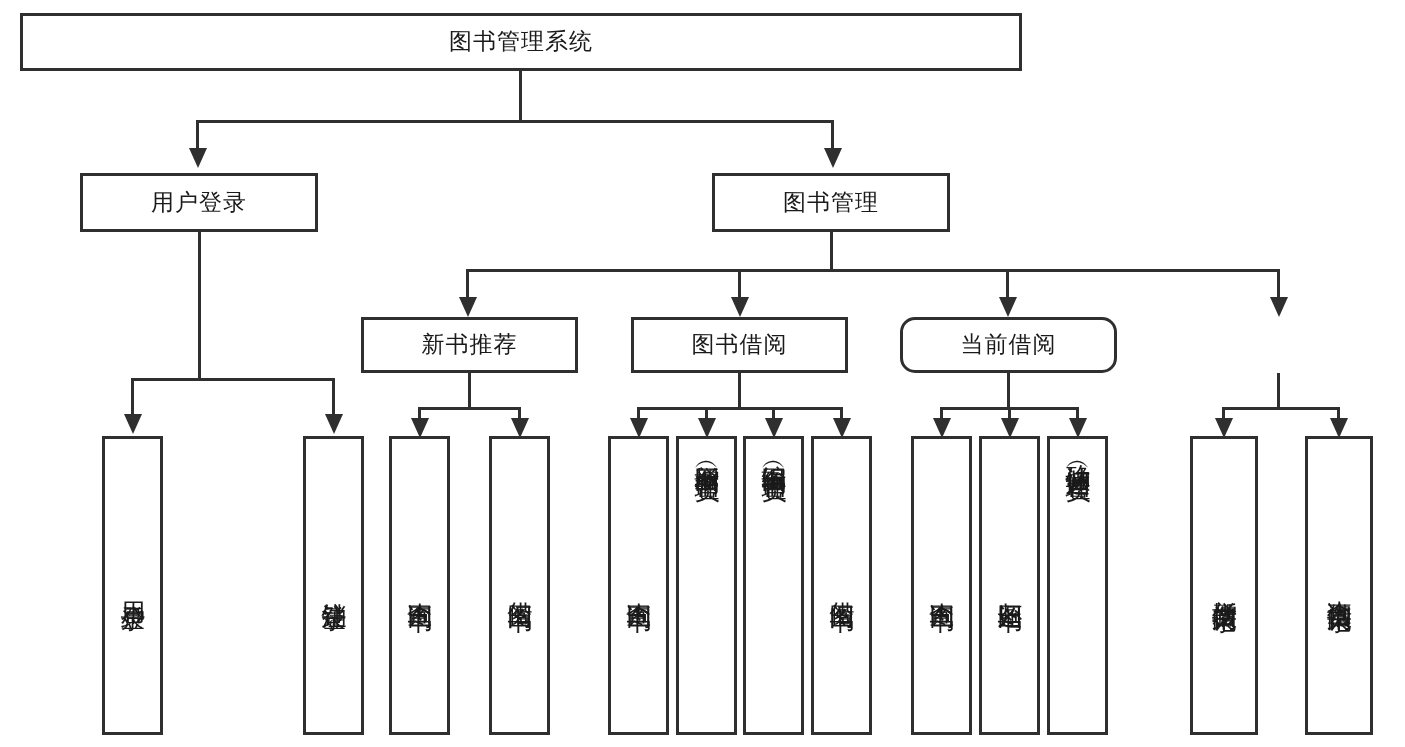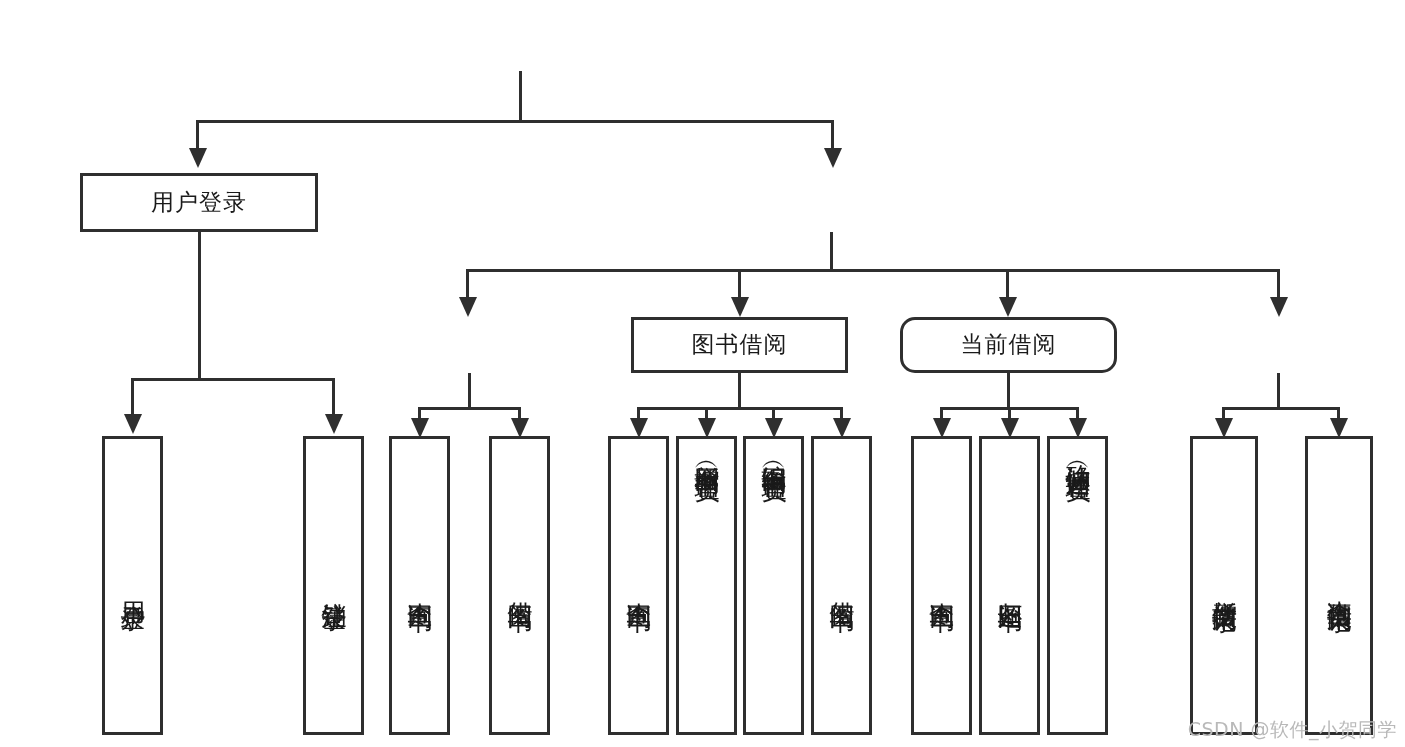--- a/index.html
+++ b/index.html
@@ -85,52 +85,61 @@
     letter-spacing: 0.5px;
     z-index: 6;
     white-space: nowrap;
   }
 </style>
 </head>
 <body>
 
 <div id="canvas">
 
+  <div class="node horiz" style="left:20px; top:13px; width:1002px; height:58px;">
+    <span class="node-label">图书管理系统</span>
+  </div>
 
   <div class="vline" style="left:519px; top:71px; height:51px;"></div>
 
   <div class="hline" style="left:196px; top:120px; width:638px;"></div>
 
   <div class="vline" style="left:196px; top:120px; height:30px;"></div>
   <div class="arrow" style="left:189px; top:148px;"></div>
   <div class="vline" style="left:831px; top:120px; height:30px;"></div>
   <div class="arrow" style="left:824px; top:148px;"></div>
 
   <div class="node horiz" style="left:80px; top:173px; width:238px; height:59px;">
     <span class="node-label">用户登录</span>
+  </div>
+  <div class="node horiz" style="left:712px; top:173px; width:238px; height:59px;">
+    <span class="node-label">图书管理</span>
   </div>
 
   <div class="vline" style="left:198px; top:232px; height:148px;"></div>
   <div class="hline" style="left:131px; top:378px; width:204px;"></div>
   <div class="vline" style="left:131px; top:378px; height:38px;"></div>
   <div class="arrow" style="left:124px; top:414px;"></div>
   <div class="vline" style="left:332px; top:378px; height:38px;"></div>
   <div class="arrow" style="left:325px; top:414px;"></div>
 
   <div class="vline" style="left:830px; top:232px; height:40px;"></div>
   <div class="hline" style="left:466px; top:269px; width:814px;"></div>
   <div class="vline" style="left:466px; top:269px; height:30px;"></div>
   <div class="arrow" style="left:459px; top:297px;"></div>
   <div class="vline" style="left:738px; top:269px; height:30px;"></div>
   <div class="arrow" style="left:731px; top:297px;"></div>
   <div class="vline" style="left:1006px; top:269px; height:30px;"></div>
   <div class="arrow" style="left:999px; top:297px;"></div>
   <div class="vline" style="left:1277px; top:269px; height:30px;"></div>
   <div class="arrow" style="left:1270px; top:297px;"></div>
 
+  <div class="node horiz" style="left:361px; top:317px; width:217px; height:56px;">
+    <span class="node-label">新书推荐</span>
+  </div>
   <div class="node horiz" style="left:631px; top:317px; width:217px; height:56px;">
     <span class="node-label">图书借阅</span>
   </div>
   <div class="node horiz" style="left:900px; top:317px; width:217px; height:56px;border-radius:15px;">
     <span class="node-label">当前借阅</span>
   </div>
 
   <div class="vline" style="left:468px; top:373px; height:36px;"></div>
   <div class="hline" style="left:418px; top:407px; width:103px;"></div>
   <div class="vline" style="left:418px; top:407px; height:14px;"></div>
@@ -202,15 +211,14 @@
     <span class="node-label">确认归还（管理员）</span>
   </div>
 
   <div class="node vert" style="left:1190px; top:436px; width:68px; height:299px;">
     <span class="node-label">新增借阅记录</span>
   </div>
   <div class="node vert" style="left:1305px; top:436px; width:68px; height:299px;">
     <span class="node-label">查询借阅记录</span>
   </div>
 
-  <div id="watermark">CSDN @软件_小贺同学</div>
 
 </div>
 
 </body></html>

